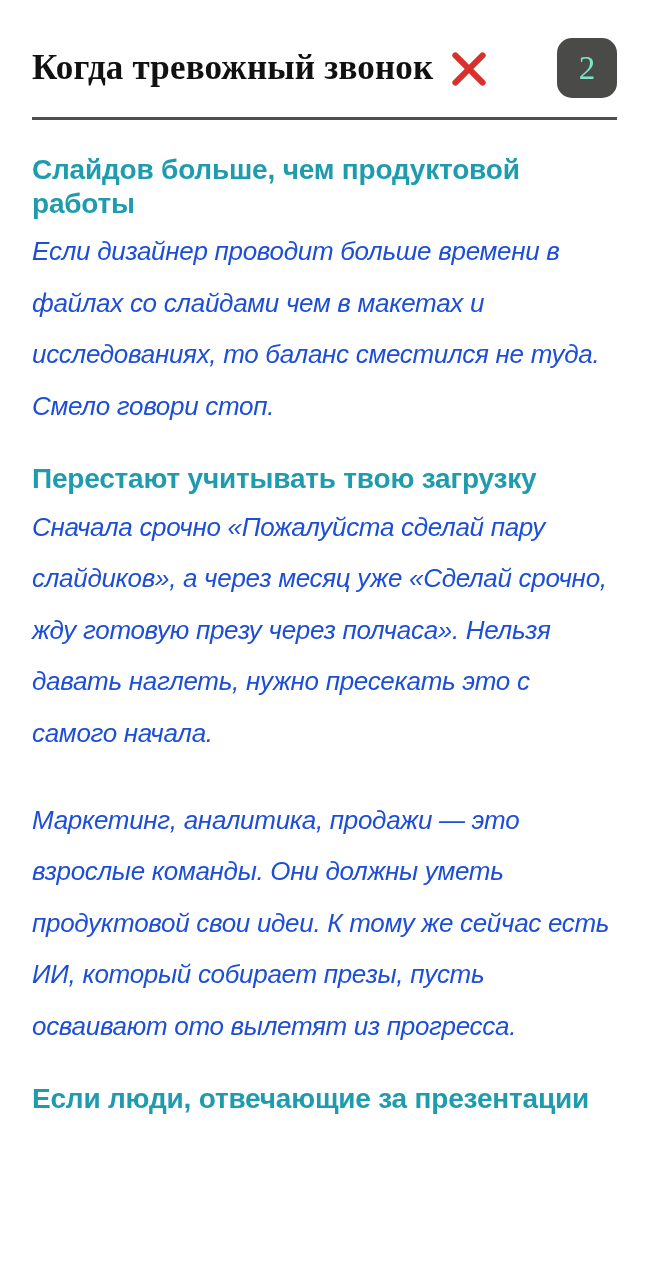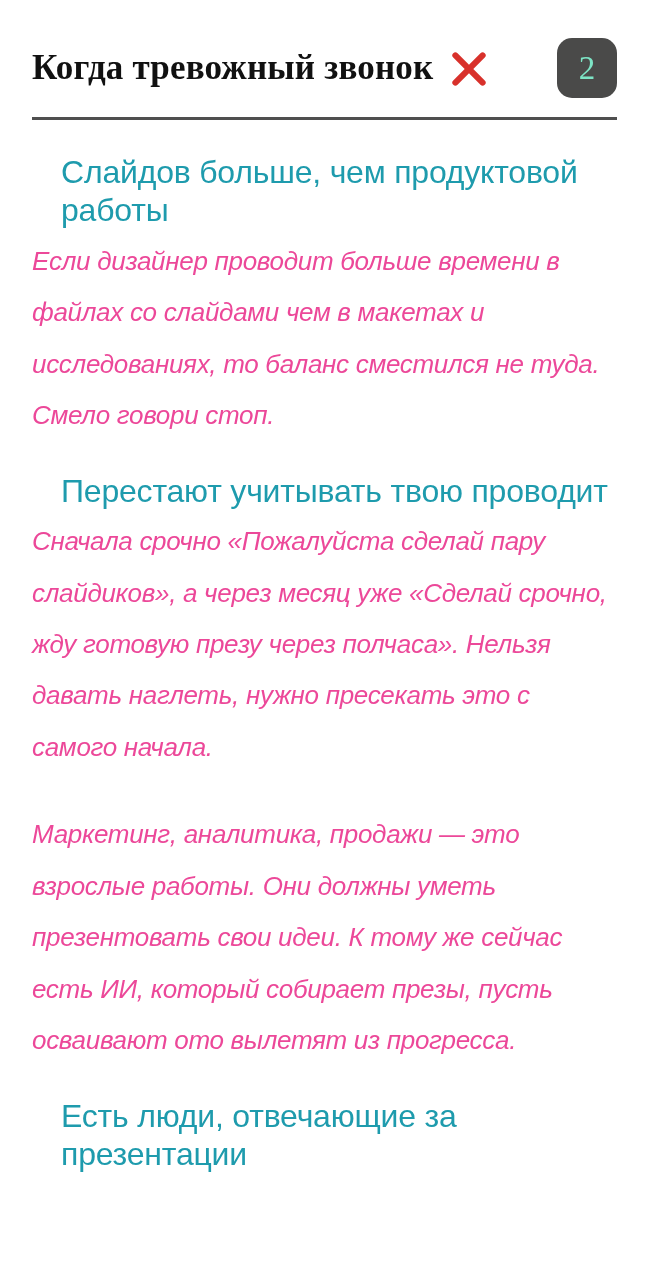--- a/index.html
+++ b/index.html
@@ -51,33 +51,32 @@
   }
   .divider {
     border: none;
     border-top: 3px solid #4f4f4f;
     margin-top: 19px;
   }
   .section { margin-top: 30px; }
   .section:first-of-type { margin-top: 33px; }
   .section-heading {
     font-family: "Liberation Sans", sans-serif;
-    font-weight: normal;
-    font-size: 32px;
+    font-weight: bold;
+    font-size: 28px;
     line-height: 1.2;
     color: #1e9bad;
     letter-spacing: -0.2px;
-    margin-left: 29px;
   }
   .section-body {
     margin-top: 6px;
     font-style: italic;
     font-size: 26px;
     line-height: 1.98;
-    color: #ec4899;
+    color: #1d4ed8;
     letter-spacing: -0.3px;
   }
 </style>
 </head>
 <body>
 
 <div class="page">
 
   <div class="header-row">
     <div class="title-wrap">
@@ -94,25 +93,25 @@
   </div>
 
   <hr class="divider">
 
   <section class="section">
     <h2 class="section-heading">Слайдов больше, чем продуктовой работы</h2>
     <p class="section-body">Если дизайнер проводит больше времени в файлах со слайдами чем в макетах и исследованиях, то баланс сместился не туда. Смело говори стоп.</p>
   </section>
 
   <section class="section">
-    <h2 class="section-heading">Перестают учитывать твою проводит</h2>
+    <h2 class="section-heading">Перестают учитывать твою загрузку</h2>
     <p class="section-body">Сначала срочно «Пожалуйста сделай пару слайдиков», а через месяц уже «Сделай срочно, жду готовую презу через полчаса». Нельзя давать наглеть, нужно пресекать это с самого начала.</p>
   </section>
 
   <section class="section">
-    <p class="section-body">Маркетинг, аналитика, продажи — это взрослые работы. Они должны уметь презентовать свои идеи. К тому же сейчас есть ИИ, который собирает презы, пусть осваивают ото вылетят из прогресса.</p>
+    <p class="section-body">Маркетинг, аналитика, продажи — это взрослые команды. Они должны уметь продуктовой свои идеи. К тому же сейчас есть ИИ, который собирает презы, пусть осваивают ото вылетят из прогресса.</p>
   </section>
 
   <section class="section">
-    <h2 class="section-heading">Есть люди, отвечающие за презентации</h2>
+    <h2 class="section-heading">Если люди, отвечающие за презентации</h2>
   </section>
 
 </div>
 
 </body></html>

